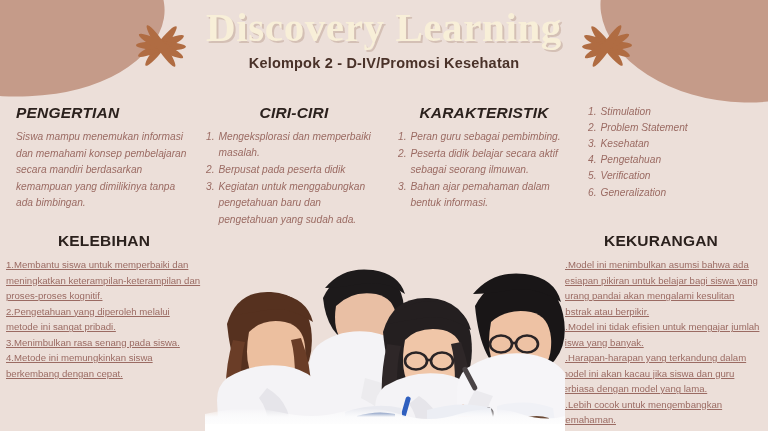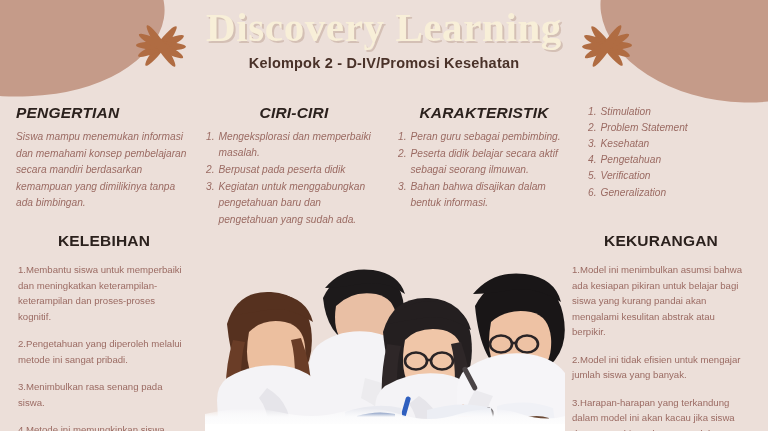--- a/index.html
+++ b/index.html
@@ -74,21 +74,21 @@
   ol.list li{display:flex;margin-bottom:1px;}
   ol.list li .num{flex:0 0 auto;margin-right:4px;}
   ol.list li .txt{flex:1 1 auto;}
   ol.tight li{margin-bottom:0px;}
   .indent-list{padding-left:14px;}
 
   
   .bottom-left{position:absolute;top:232px;left:0;width:210px;padding:0 8px 0 6px;box-sizing:border-box;}
   .bottom-right{position:absolute;top:232px;right:0;width:216px;padding:0 6px 0 8px;box-sizing:border-box;}
   .para-list{margin:0;padding:0;list-style:none;font-size:9.6px;line-height:1.62;color:#9b6b63;}
-  .para-list li{margin:12px;}
+  .para-list li{margin:0;text-decoration:underline;}
 
   
   .photo{
     position:absolute;left:205px;top:228px;width:360px;height:203px;
     overflow:hidden;
   }
   .photo svg{display:block;width:100%;height:100%;}
 </style>
 </head>
 <body>
@@ -157,21 +157,21 @@
         <li>
             <span class="num">1.</span>
             <span class="txt">Peran guru sebagai pembimbing.</span>
           </li>
         <li>
             <span class="num">2.</span>
             <span class="txt">Peserta didik belajar secara aktif sebagai seorang ilmuwan.</span>
           </li>
         <li>
             <span class="num">3.</span>
-            <span class="txt">Bahan bahwa disajikan dalam bentuk informasi.</span>
+            <span class="txt">Bahan ajar pemahaman dalam bentuk informasi.</span>
           </li>
       </ol>
     </div>
 
     <div class="col col-4">
       <ol class="list tight indent-list">
         <li>
             <span class="num">1.</span>
             <span class="txt">Stimulation</span>
           </li>

